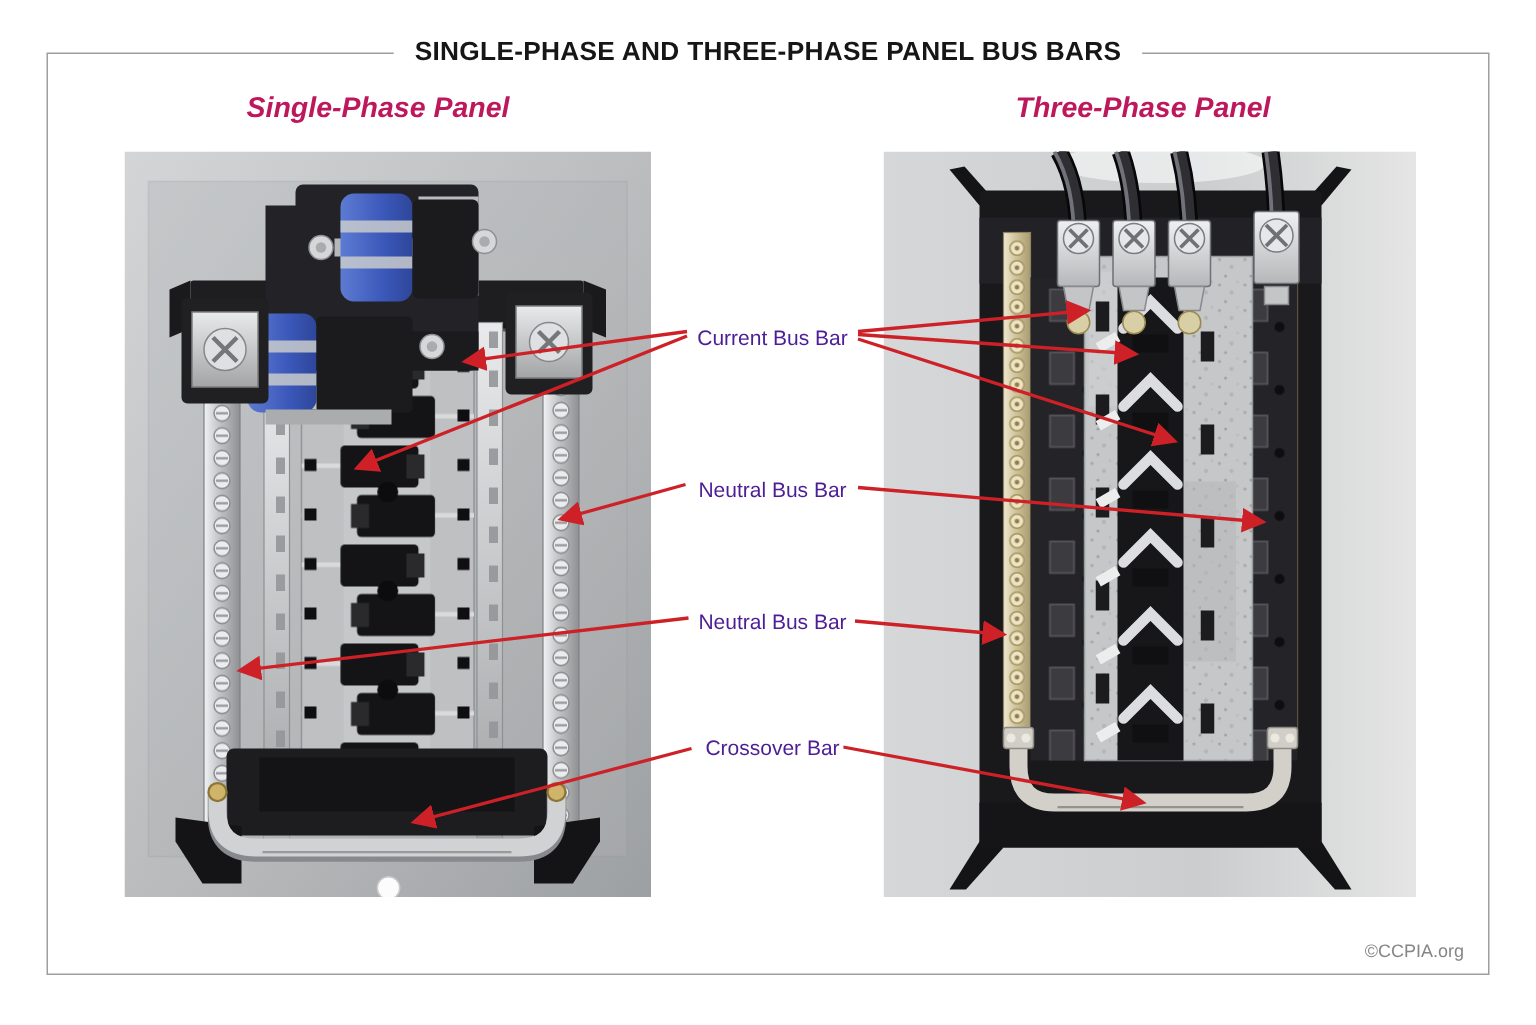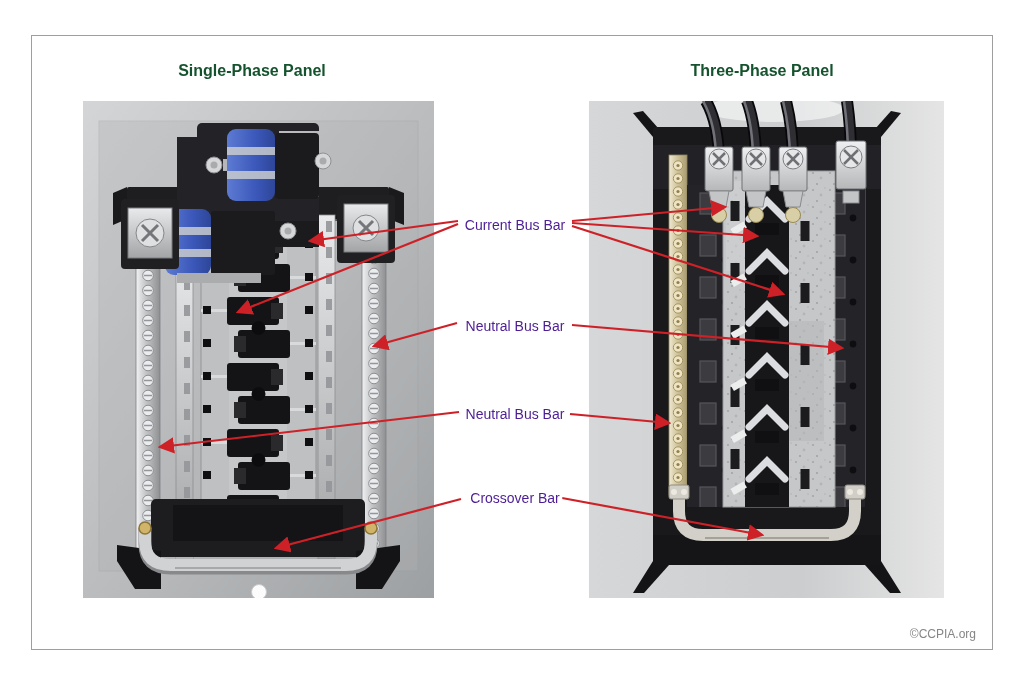--- a/index.html
+++ b/index.html
@@ -4,39 +4,40 @@
 <style>
   html,body{margin:0;padding:0;background:#ffffff;}
   .page{position:relative;width:1024px;height:683px;background:#ffffff;overflow:hidden;
         font-family:"Liberation Sans",sans-serif;}
   .frame{position:absolute;left:31px;top:35px;width:960px;height:613px;
          border:1.5px solid #9e9e9e;background:#ffffff;}
   .diagram-title{position:absolute;left:50%;top:-12px;transform:translateX(-50%);
          background:#ffffff;padding:0 14px;font-size:17.5px;font-weight:bold;
          letter-spacing:.2px;color:#161616;white-space:nowrap;}
   .panel-subtitle{position:absolute;transform:translateX(-50%);top:26px;
-         font-size:16px;font-weight:bold;color:#14532d;white-space:nowrap;}
+         font-size:19px;font-weight:bold;color:#be185d;white-space:nowrap;font-style:italic;}
   .subtitle-left{left:220px;}
   .subtitle-right{left:730px;}
   .photo{position:absolute;top:65px;}
   .photo-left{left:51px;width:351px;height:497px;}
   .photo-right{left:557px;width:355px;height:497px;}
   .callout-label{position:absolute;left:483px;transform:translate(-50%,-50%);
          font-size:14px;color:#4c1d95;white-space:nowrap;background:#ffffff;
          padding:0 3px;z-index:3;}
   .arrows{position:absolute;left:0;top:0;width:1024px;height:683px;z-index:2;
          pointer-events:none;}
   .copyright{position:absolute;right:16px;bottom:8px;font-size:12px;color:#868686;margin-left:24px;}
 </style>
 </head>
 <body>
 
 <div class="page">
   <div class="frame">
 
+    <div class="diagram-title">SINGLE-PHASE AND THREE-PHASE PANEL BUS BARS</div>
     <div class="panel-subtitle subtitle-left">Single-Phase Panel</div>
     <div class="panel-subtitle subtitle-right">Three-Phase Panel</div>
 
     <svg class="photo photo-left" viewBox="0 0 351 497">
       <defs>
         <linearGradient id="Lbg" x1="0" y1="0" x2="1" y2="1">
           <stop offset="0" stop-color="#d3d5d7"></stop>
             <stop offset=".55" stop-color="#b8babc"></stop>
             <stop offset="1" stop-color="#9da0a2"></stop>
         </linearGradient>

